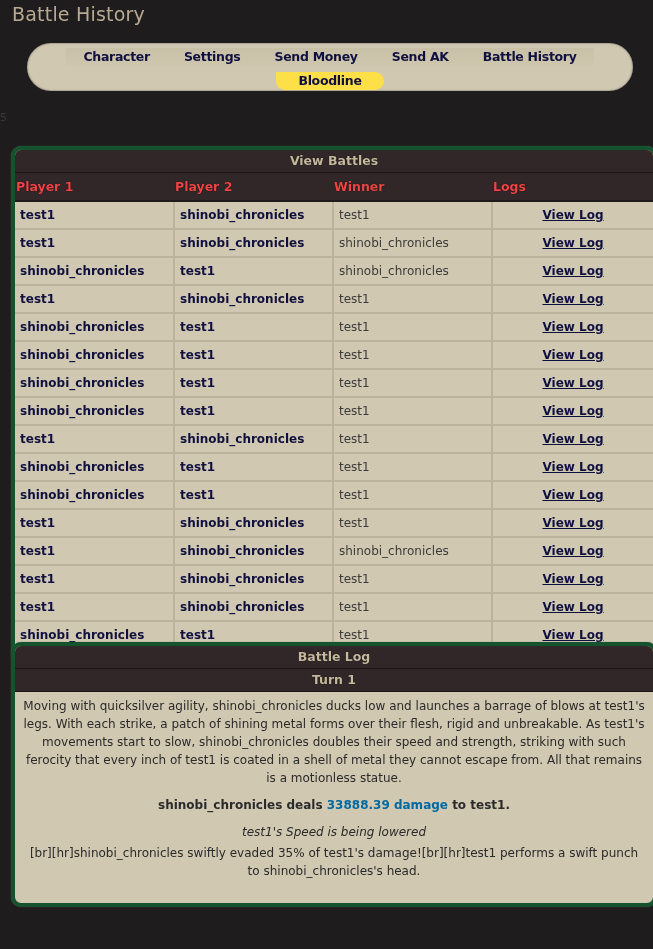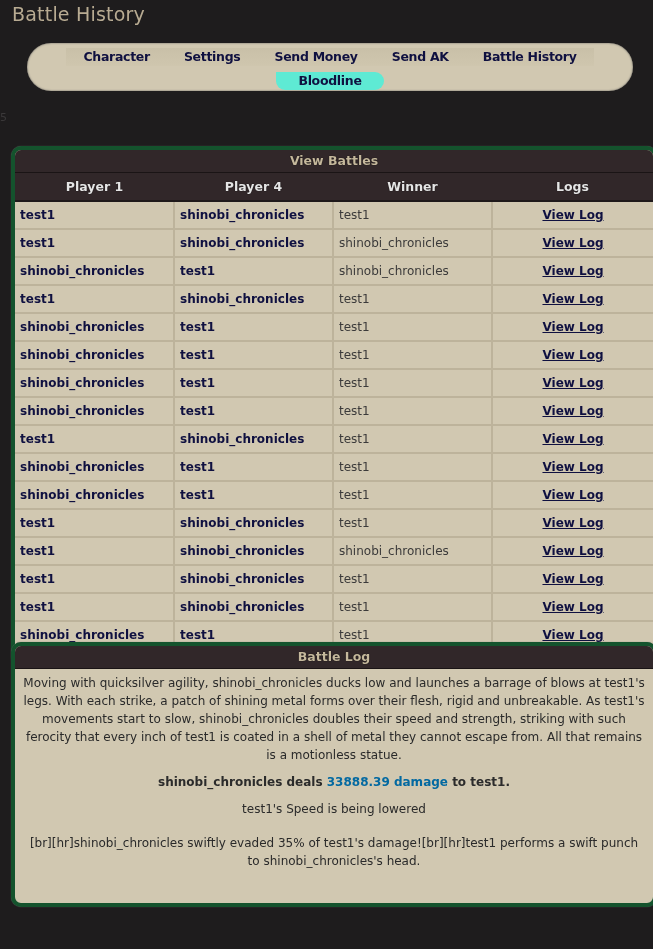--- a/index.html
+++ b/index.html
@@ -20,21 +20,21 @@
   }
   .nav-row { position:absolute; left:0; right:0; text-align:center; }
   .nav-row.r1 { top:3px; }
   .nav-row.r2 { top:27px; }
   .nav-item {
     display:inline-block; font-weight:bold; font-size:12.5px;
     color:#0f1040; padding:1px 17px 2px 17px;
     letter-spacing:-0.3px; cursor:pointer;
   }
   .nav-row.r1 .nav-item { background:linear-gradient(#c9c0a8,#cfc6ae);text-align:center; }
-  .nav-item.bloodline { border-radius:0 10px 10px 10px; background:#5eead4; padding:1px 22px 2px 22px; }
+  .nav-item.bloodline { border-radius:0 10px 10px 10px; background:#fde047; padding:1px 22px 2px 22px; }
   .stray {
     position:absolute; left:0; top:111px; font-size:11px; color:#3a3839;
   }
 
   .panel {
     position:absolute; left:11px; width:638px;
     background:#d1c8b1; border:4px solid #14532d;
     border-radius:10px; overflow:hidden;
     box-shadow:0 0 1px #666;
   }
@@ -44,22 +44,22 @@
   .panel-head {
     background:#312729; color:#c5b89c; text-align:center;
     font-weight:bold; font-size:12.5px; height:22px; line-height:22px;
     border-bottom:1px solid #1a1415;
     text-shadow:0 0 1px #000;
   }
   table.battles-table {
     border-collapse:collapse; width:100%; table-layout:fixed;
   }
   .battles-table th {
-    background:#312729; color:#e5e5e5; font-weight:bold; font-size:12.5px;
-    height:25px; text-align:center; text-shadow:0 0 1px #000;
+    background:#312729; color:#ef4444; font-weight:bold; font-size:12.5px;
+    height:25px; text-align:left; text-shadow:0 0 1px #000;
     border-bottom:2px solid #1f191a;
   }
   .battles-table td {
     height:26px; border:2px solid #bdb39b; border-top:none; font-size:12px;
     padding:0 0 0 5px; color:#1a1a3c; white-space:nowrap;
   }
   .battles-table tr td:first-child { border-left:none; }
   .battles-table tr td:last-child { border-right:none; }
   .battles-table tr:last-child td { border-bottom:none; }
   .battles-table td.p { font-weight:bold; color:#0f1040; }
@@ -68,21 +68,21 @@
   .battles-table a {
     color:#0f1040; font-weight:bold; text-decoration:underline; cursor:pointer;
   }
 
   .log-body {
     padding:5px 7px 0 7px; color:#2a2a2a; font-size:12px; line-height:18px;
   }
   .log-body p { margin:0 0 9px 0;text-align:center; }
   .log-body .dmg { font-weight:bold; color:#2b2b2b; }
   .log-body .red { color:#0369a1; }
-  .log-body .it { margin-bottom:16px; }
+  .log-body .it { font-style:italic; margin-bottom:3px; }
   .log-body .evade { margin-bottom:23px; }
 </style>
 </head>
 <body>
 
 <div class="page-title">Battle History</div>
 
 <nav class="nav">
   <div class="nav-row r1">
     <span class="nav-item">Character</span><span class="nav-item">Settings</span><span class="nav-item">Send Money</span><span class="nav-item">Send AK</span><span class="nav-item">Battle History</span>
@@ -99,21 +99,21 @@
   <table class="battles-table">
     <colgroup>
       <col style="width:159px">
         <col style="width:159px">
         <col style="width:159px">
         <col style="width:161px">
     </colgroup>
     <thead>
       <tr>
         <th>Player 1</th>
-        <th>Player 4</th>
+        <th>Player 2</th>
         <th>Winner</th>
         <th>Logs</th>
       </tr>
     </thead>
     <tbody id="battle-rows">
         <tr>
           <td class="p">test1</td>
           <td class="p">shinobi_chronicles</td>
           <td class="w">test1</td>
           <td class="l"><a>View Log</a></td>
@@ -207,19 +207,20 @@
           <td class="p">test1</td>
           <td class="w">test1</td>
           <td class="l"><a>View Log</a></td>
         </tr>
       </tbody>
   </table>
 </section>
 
 <section class="panel log">
   <div class="panel-head">Battle Log</div>
+  <div class="panel-head">Turn 1</div>
   <div class="log-body">
     <p>Moving with quicksilver agility, shinobi_chronicles ducks low and launches a barrage of blows at test1's legs. With each strike, a patch of shining metal forms over their flesh, rigid and unbreakable. As test1's movements start to slow, shinobi_chronicles doubles their speed and strength, striking with such ferocity that every inch of test1 is coated in a shell of metal they cannot escape from. All that remains is a motionless statue.</p>
     <p class="dmg"><span>shinobi_chronicles deals </span><span class="red">33888.39 damage</span><span> to test1.</span></p>
     <p class="it">test1's Speed is being lowered</p>
     <p class="evade">[br][hr]shinobi_chronicles swiftly evaded 35% of test1's damage![br][hr]test1 performs a swift punch to shinobi_chronicles's head.</p>
   </div>
 </section>
 
 </body></html>

